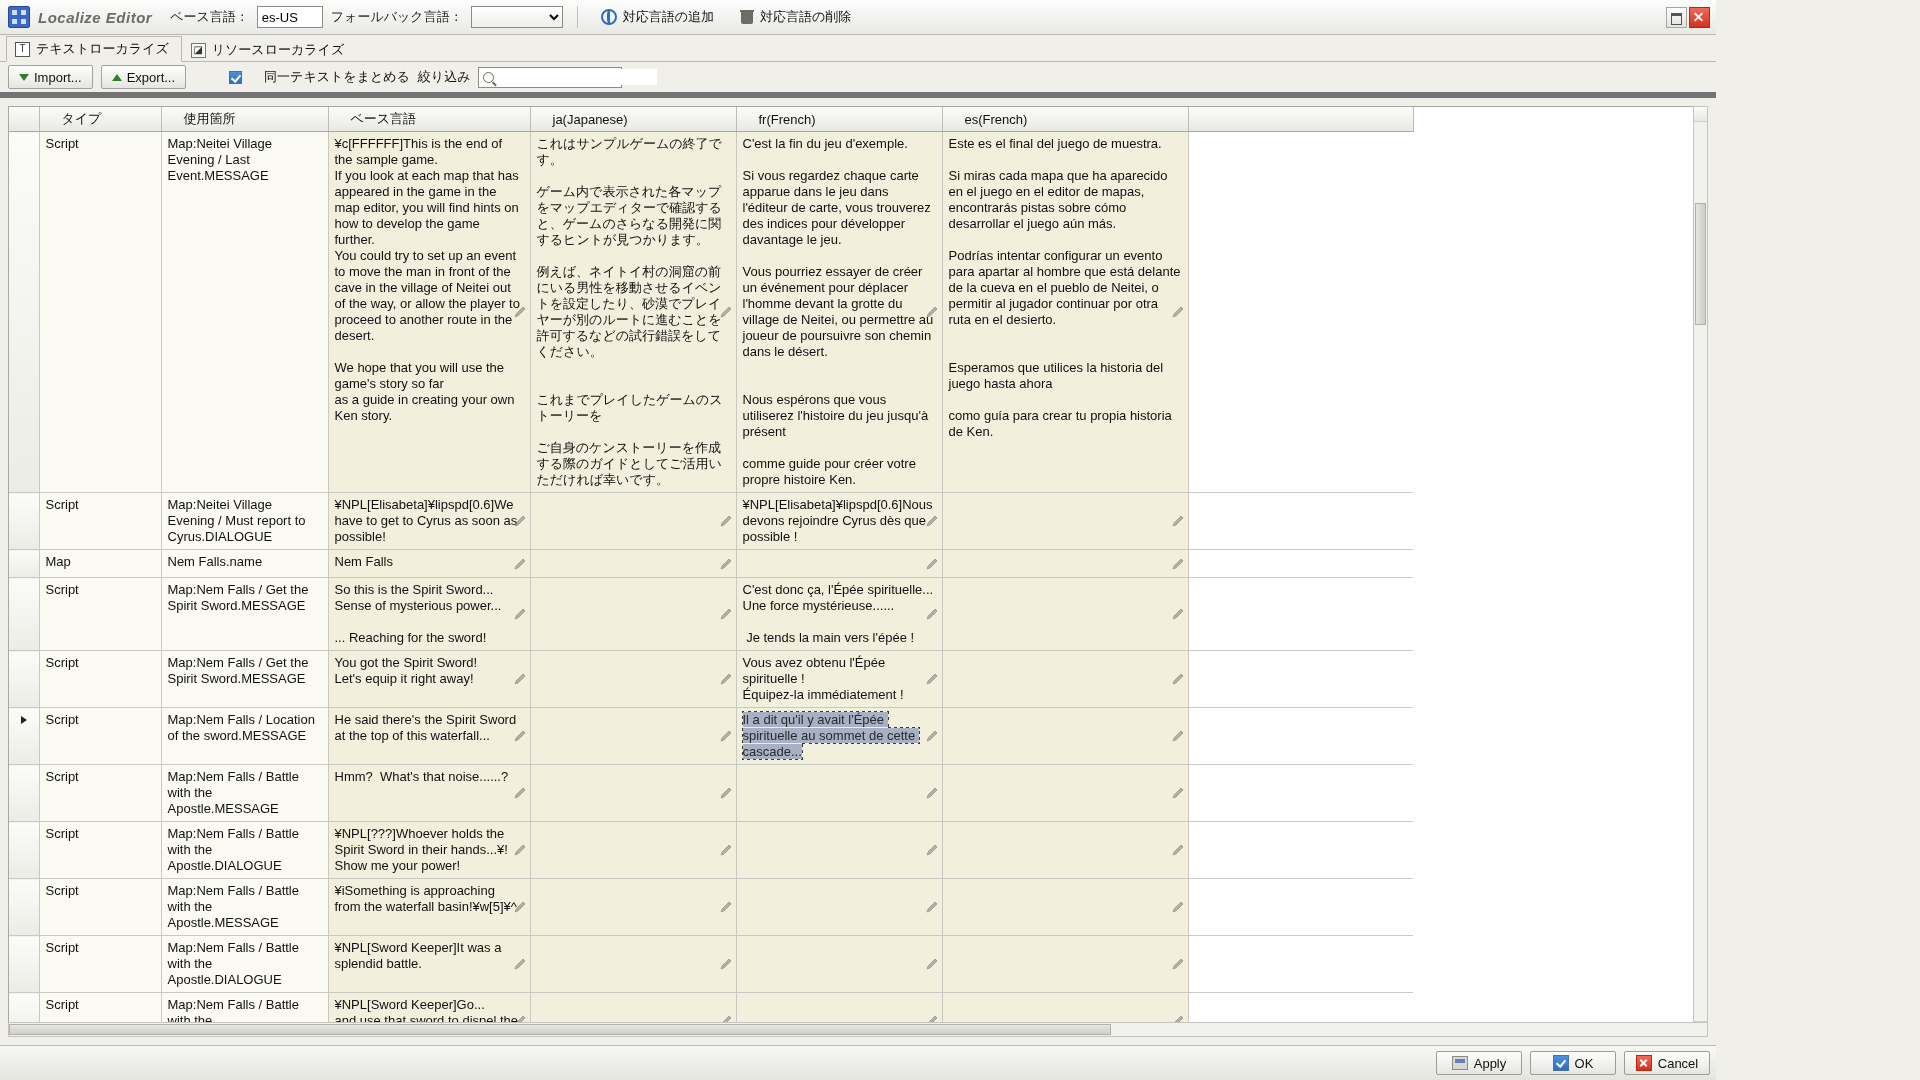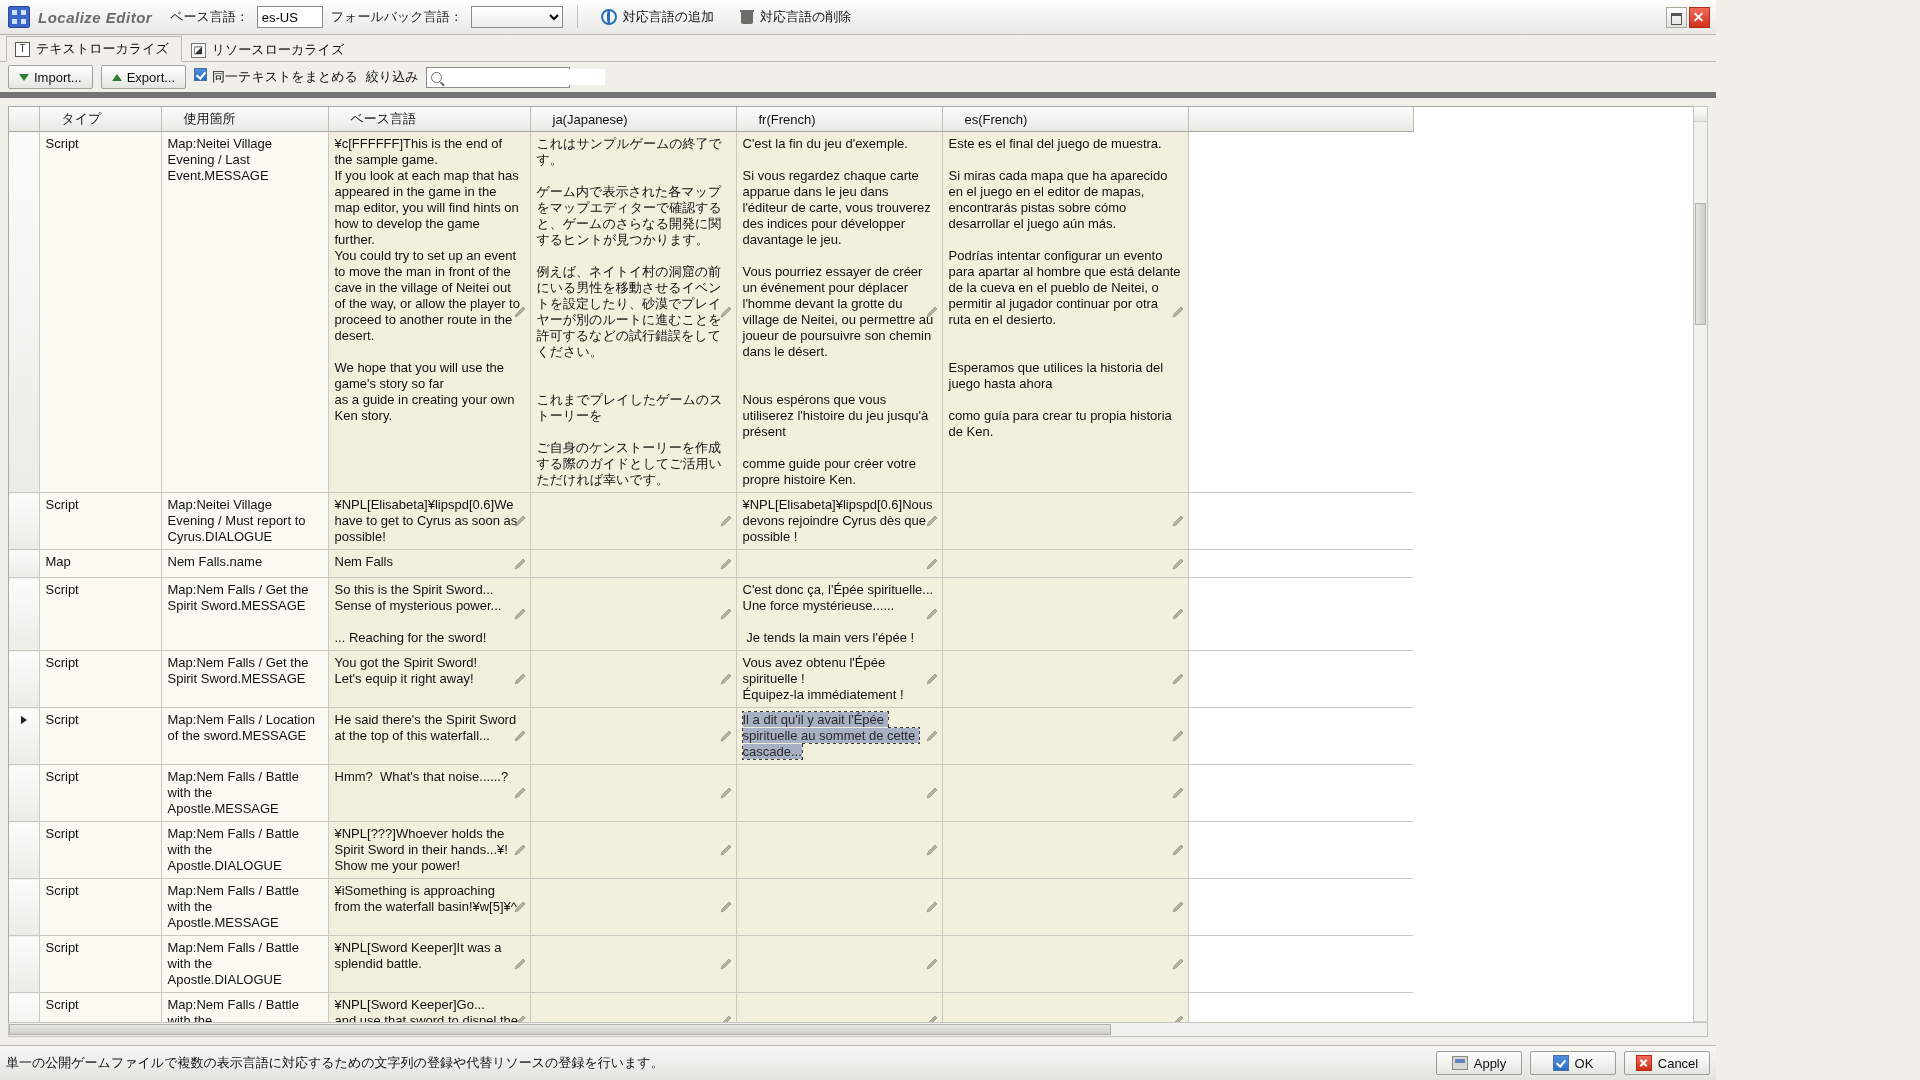--- a/index.html
+++ b/index.html
@@ -233,24 +233,25 @@
   }
   .arrow-in, .arrow-out {
     width: 0; height: 0;
     border-left: 5px solid transparent;
     border-right: 5px solid transparent;
   }
   .arrow-in { border-top: 7px solid #2f7d31; }
   .arrow-out { border-bottom: 7px solid #2f7d31; }
   .chk {
     display: flex;
-    align-items: flex-start;
-    gap: 5px;
+    align-items: center;
+    gap: 22px;
     font-size: 13px;
     cursor: pointer;
+    margin-left: 35px;
   }
   .chk .box {
     width: 13px; height: 13px;
     border: 1px solid #4a6fa5;
     background: linear-gradient(#4e8fe0, #2c6ec4);
     position: relative;
     box-sizing: border-box;
   }
   .chk .box:after {
     content: "";
@@ -892,21 +893,20 @@
       <div class="ar"></div>
       <div class="thumb"></div>
       <div class="ar bot"></div>
     </div>
     <div class="hscroll">
       <div class="thumb"></div>
     </div>
   </div>
 
   <div class="statusbar">
-    <span class="status-text">単一の公開ゲームファイルで複数の表示言語に対応するための文字列の登録や代替リソースの登録を行います。</span>
     <div class="sbtns">
       <div class="sbtn">
         <span class="ico-apply"></span>
         <span>Apply</span>
       </div>
       <div class="sbtn">
         <span class="ico-ok"></span>
         <span>OK</span>
       </div>
       <div class="sbtn">

